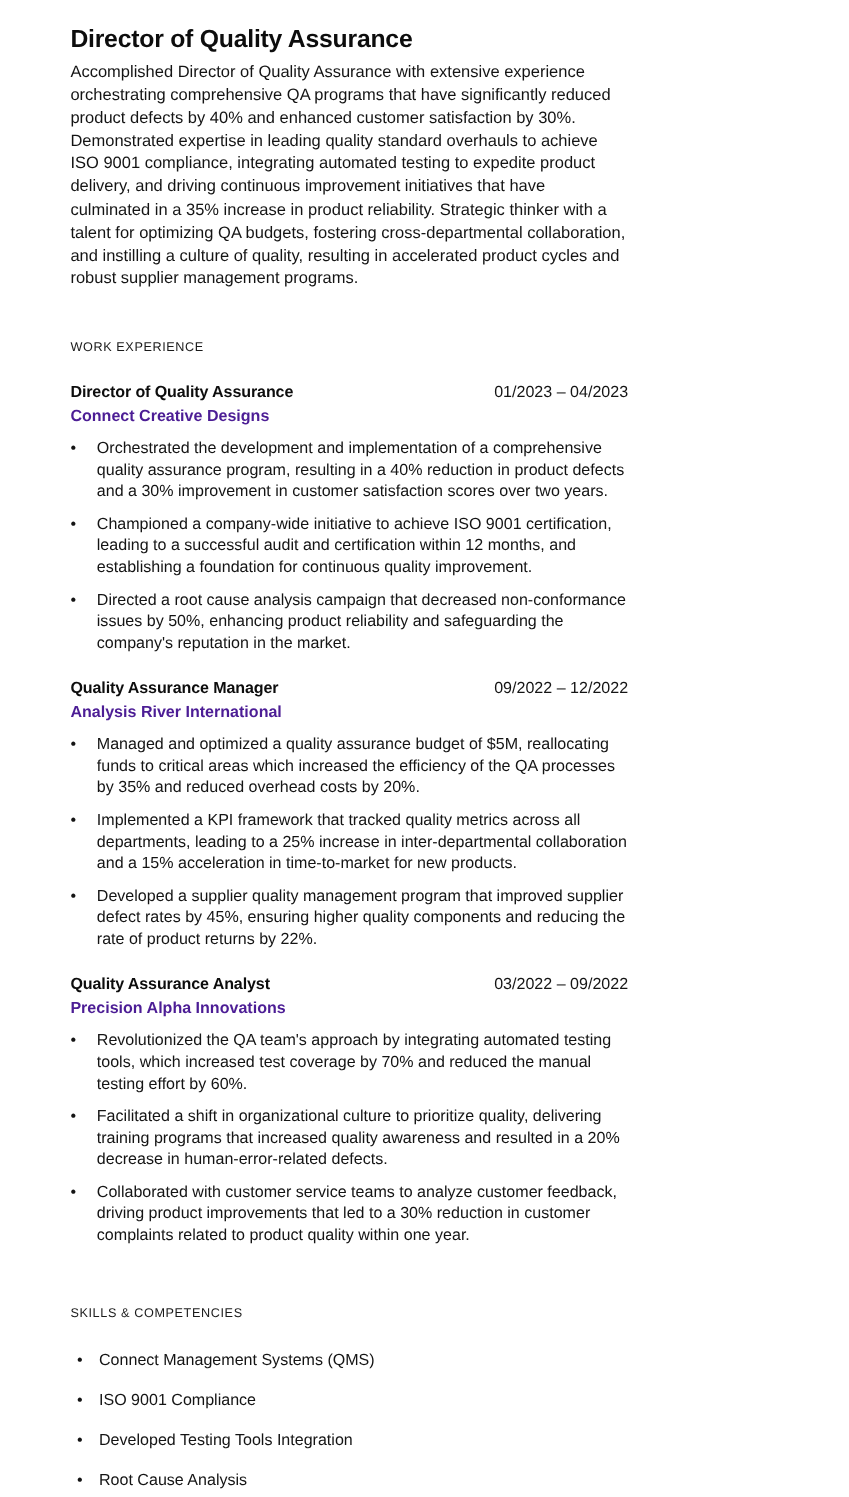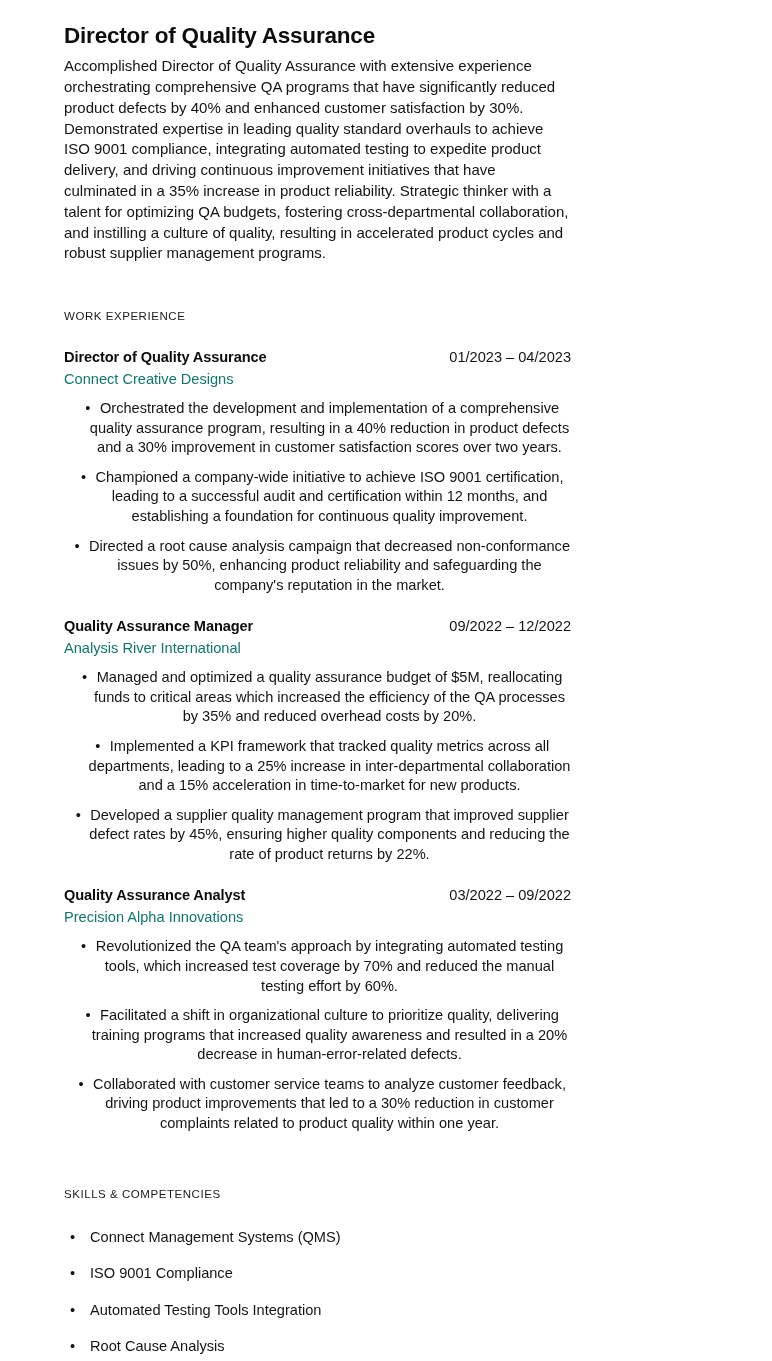--- a/index.html
+++ b/index.html
@@ -72,31 +72,31 @@
   }
   .job-dates {
     font-size: 14.6px;
     font-weight: normal;
     color: #141414;
     white-space: nowrap;
     line-height: 1.35;
   }
   .job-company {
     font-size: 14.6px;
-    color: #0f766e;
+    color: #4c1d95;
     line-height: 1.45;
     margin-top: 1px;
+    font-weight: bold;
   }
 
   
   .bullets {
     list-style: none;
     margin: 9px 0 0 0;
     padding: 0;
-    text-align: center;
   }
   .bullets li {
     position: relative;
     font-size: 14.6px;
     line-height: 19.6px;
     color: #141414;
     padding-left: 24px;
     text-indent: -24px;
     margin-bottom: 10px;
     max-width: 648px;
@@ -178,19 +178,19 @@
           <li><span class="bullet-dot">•</span><span>Collaborated with customer service teams to analyze customer feedback, driving product improvements that led to a 30% reduction in customer complaints related to product quality within one year.</span></li>
         </ul>
       </div>
     </div>
 
   <h2 class="section-heading section-skills">SKILLS &amp; COMPETENCIES</h2>
 
   <ul class="skills-list">
       <li><span class="bullet-dot">•</span><span>Connect Management Systems (QMS)</span></li>
       <li><span class="bullet-dot">•</span><span>ISO 9001 Compliance</span></li>
-      <li><span class="bullet-dot">•</span><span>Automated Testing Tools Integration</span></li>
+      <li><span class="bullet-dot">•</span><span>Developed Testing Tools Integration</span></li>
       <li><span class="bullet-dot">•</span><span>Root Cause Analysis</span></li>
       <li><span class="bullet-dot">•</span><span>Supplier Quality Management</span></li>
       <li><span class="bullet-dot">•</span><span>Product Development Collaboration</span></li>
     </ul>
 
 </div>
 
 </body></html>

